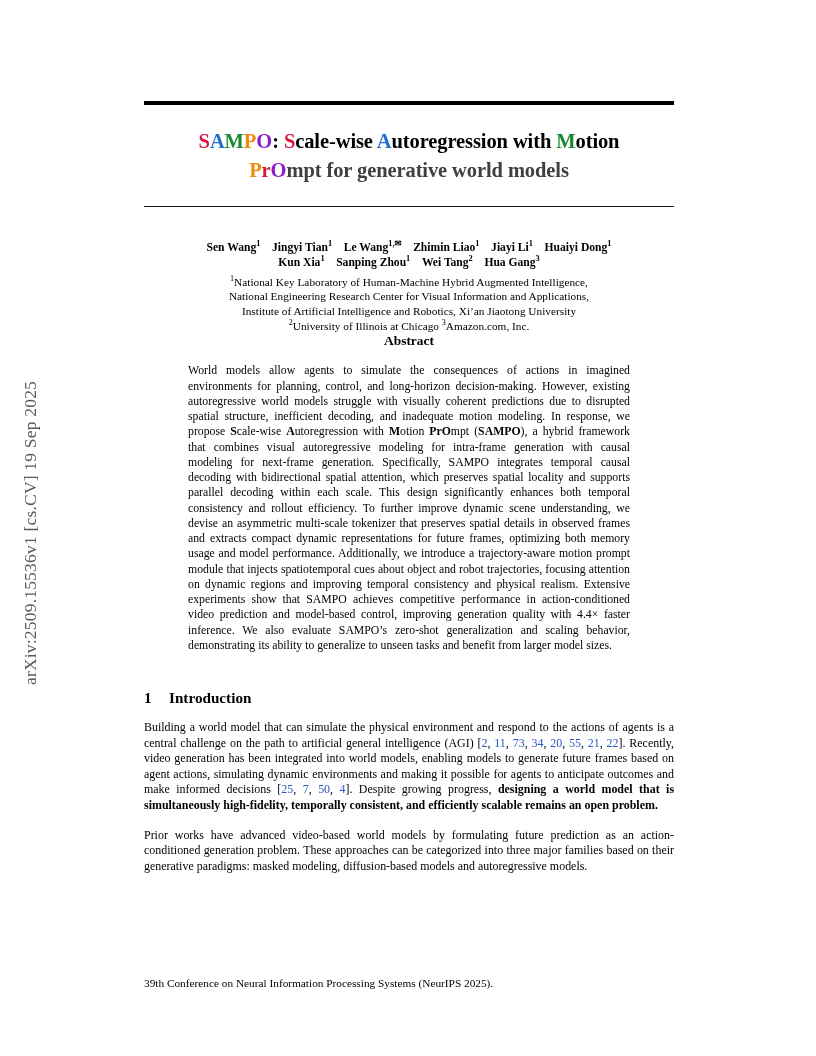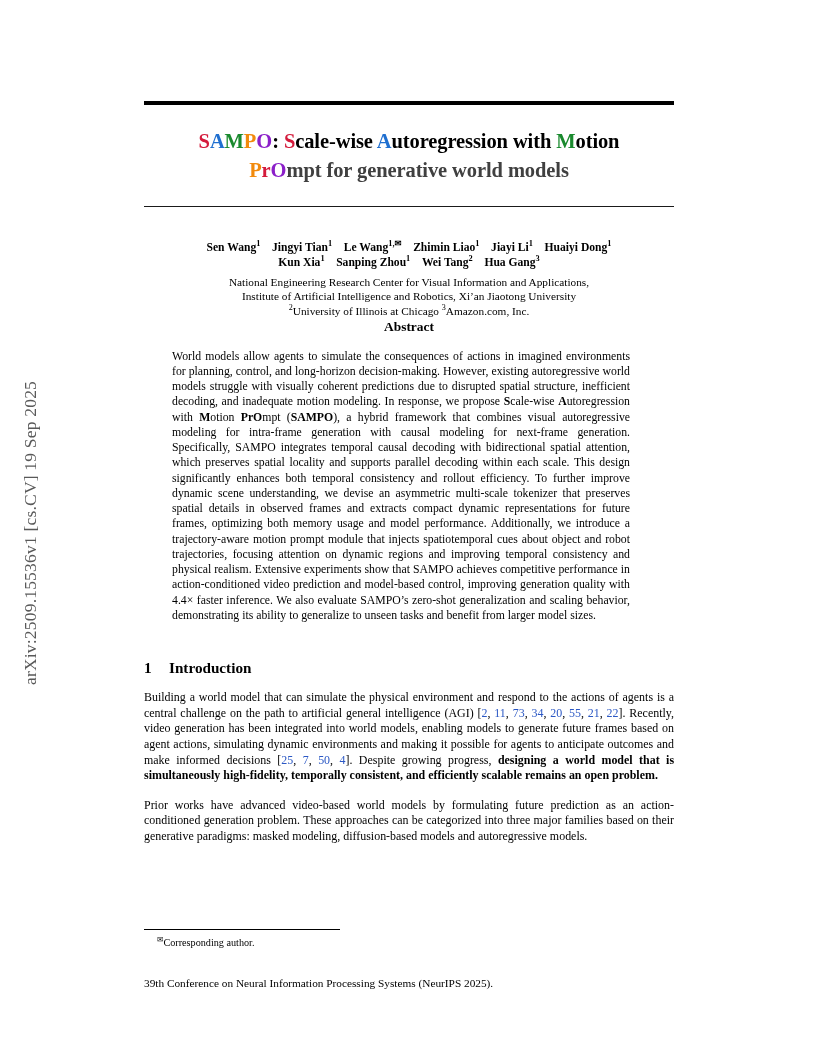--- a/index.html
+++ b/index.html
@@ -95,21 +95,21 @@
   #affiliations .aff-line { display: block; }
   #affiliations .sup { font-weight: normal; }
 
   
   #abstract-heading {
     text-align: center;
     font-size: 13.4px;
     font-weight: bold;
   }
   #abstract-body {
-    margin: 14px 44px 0 28px;
+    margin: 14px 44px 0 44px;
     font-size: 11.75px;
     line-height: 15.25px;
     text-align: justify;
     text-justify: inter-word;
     hyphens: none;
   }
 
   
   #section-intro {
     margin-top: 36px;
@@ -180,39 +180,34 @@
     </h1>
 
     <div class="rule-thin"></div>
 
     <div id="authors">
       <span class="auth-line" id="author-line-1"><span><span>Sen Wang</span><span class="sup">1</span></span>  <span><span>Jingyi Tian</span><span class="sup">1</span></span>  <span><span>Le Wang</span><span class="sup">1,✉</span></span>  <span><span>Zhimin Liao</span><span class="sup">1</span></span>  <span><span>Jiayi Li</span><span class="sup">1</span></span>  <span><span>Huaiyi Dong</span><span class="sup">1</span></span></span>
       <span class="auth-line" id="author-line-2"><span><span>Kun Xia</span><span class="sup">1</span></span>  <span><span>Sanping Zhou</span><span class="sup">1</span></span>  <span><span>Wei Tang</span><span class="sup">2</span></span>  <span><span>Hua Gang</span><span class="sup">3</span></span></span>
     </div>
 
     <div id="affiliations">
+        <span class="aff-line"><span class="sup">1</span><span>National Key Laboratory of Human-Machine Hybrid Augmented Intelligence,</span></span>
         <span class="aff-line"><span>National Engineering Research Center for Visual Information and Applications,</span></span>
         <span class="aff-line"><span>Institute of Artificial Intelligence and Robotics, Xi’an Jiaotong University</span></span>
         <span class="aff-line"><span class="sup">2</span><span>University of Illinois at Chicago </span><span class="sup">3</span><span>Amazon.com, Inc.</span></span>
       </div>
 
     <div id="abstract-heading">Abstract</div>
     <div id="abstract-body">World models allow agents to simulate the consequences of actions in imagined environments for planning, control, and long-horizon decision-making. However, existing autoregressive world models struggle with visually coherent predictions due to disrupted spatial structure, inefficient decoding, and inadequate motion modeling. In response, we propose <b>S</b>cale-wise <b>A</b>utoregression with <b>M</b>otion <b>PrO</b>mpt (<b>SAMPO</b>), a hybrid framework that combines visual autoregressive modeling for intra-frame generation with causal modeling for next-frame generation. Specifically, SAMPO integrates temporal causal decoding with bidirectional spatial attention, which preserves spatial locality and supports parallel decoding within each scale. This design significantly enhances both temporal consistency and rollout efficiency. To further improve dynamic scene understanding, we devise an asymmetric multi-scale tokenizer that preserves spatial details in observed frames and extracts compact dynamic representations for future frames, optimizing both memory usage and model performance. Additionally, we introduce a trajectory-aware motion prompt module that injects spatiotemporal cues about object and robot trajectories, focusing attention on dynamic regions and improving temporal consistency and physical realism. Extensive experiments show that SAMPO achieves competitive performance in action-conditioned video prediction and model-based control, improving generation quality with 4.4× faster inference. We also evaluate SAMPO’s zero-shot generalization and scaling behavior, demonstrating its ability to generalize to unseen tasks and benefit from larger model sizes.</div>
 
     <div id="section-intro">
       <span class="sec-num">1</span><span>Introduction</span>
     </div>
 
     <p class="body-para" id="intro-p1">Building a world model that can simulate the physical environment and respond to the actions of agents is a central challenge on the path to artificial general intelligence (AGI) [<span class="cite">2</span>, <span class="cite">11</span>, <span class="cite">73</span>, <span class="cite">34</span>, <span class="cite">20</span>, <span class="cite">55</span>, <span class="cite">21</span>, <span class="cite">22</span>]. Recently, video generation has been integrated into world models, enabling models to generate future frames based on agent actions, simulating dynamic environments and making it possible for agents to anticipate outcomes and make informed decisions [<span class="cite">25</span>, <span class="cite">7</span>, <span class="cite">50</span>, <span class="cite">4</span>]. Despite growing progress, <b>designing a world model that is simultaneously high-fidelity, temporally consistent, and efficiently scalable remains an open problem.</b></p>
     <p class="body-para tight" id="intro-p2">Prior works have advanced video-based world models by formulating future prediction as an action-conditioned generation problem. These approaches can be categorized into three major families based on their generative paradigms: masked modeling, diffusion-based models and autoregressive models.</p>
 
   </div>
 
-  <div id="footnote-area">
-    <div id="footnote-rule"></div>
-    <div id="footnote-text">
-      <span class="fn-mark">✉</span><span>Corresponding author.</span>
-    </div>
-  </div>
 
   <div id="conference-line">39th Conference on Neural Information Processing Systems (NeurIPS 2025).</div>
 
 </div>
 
 </body></html>

